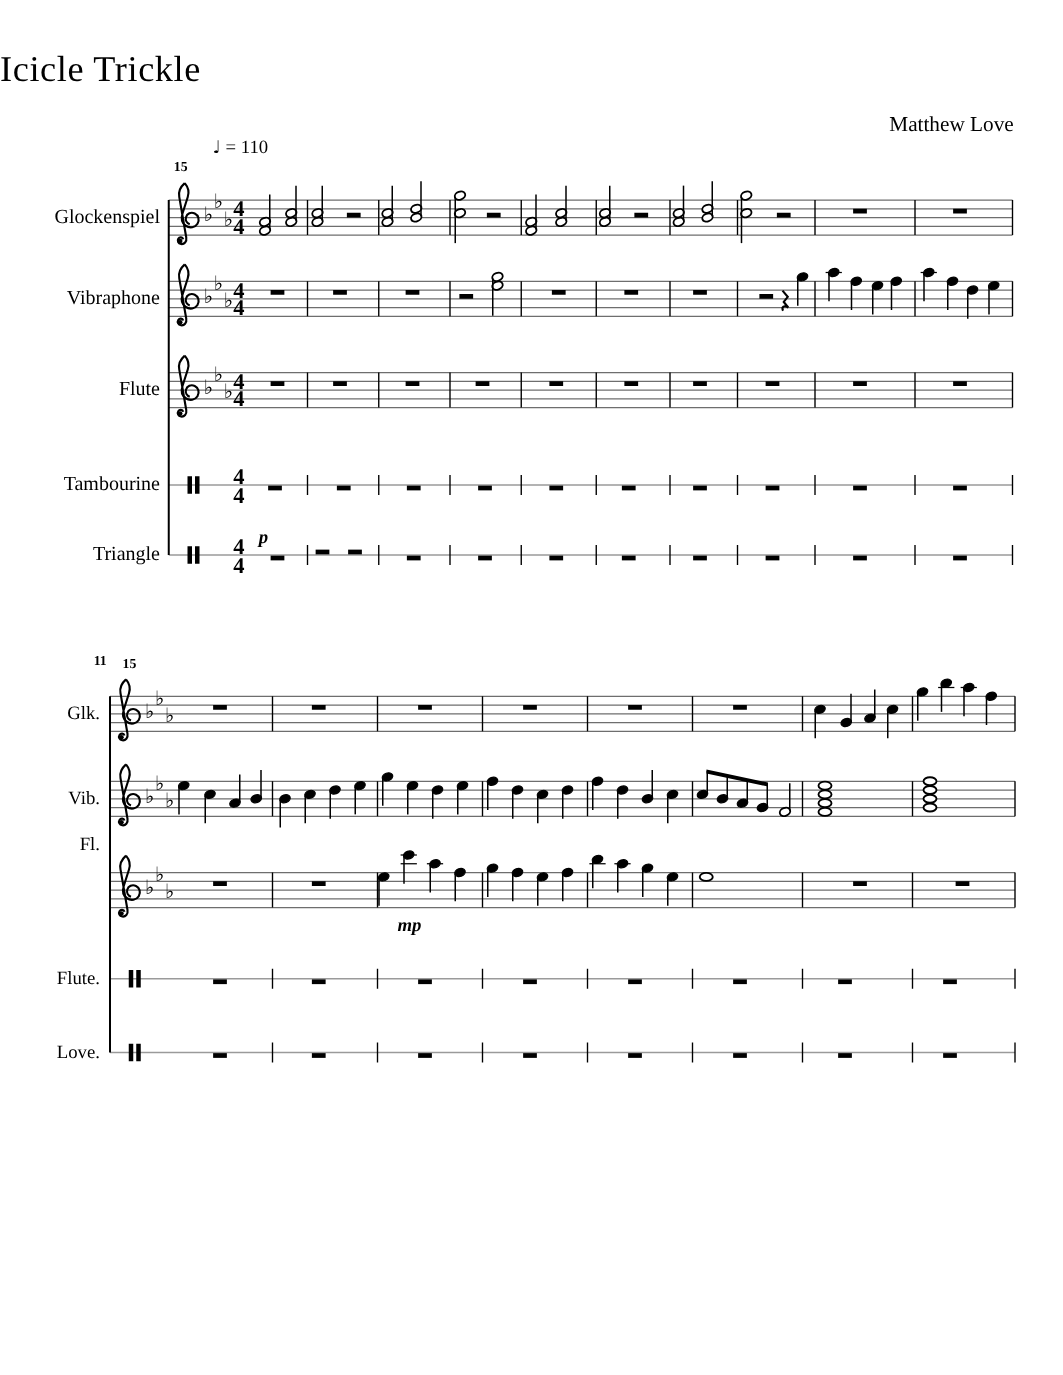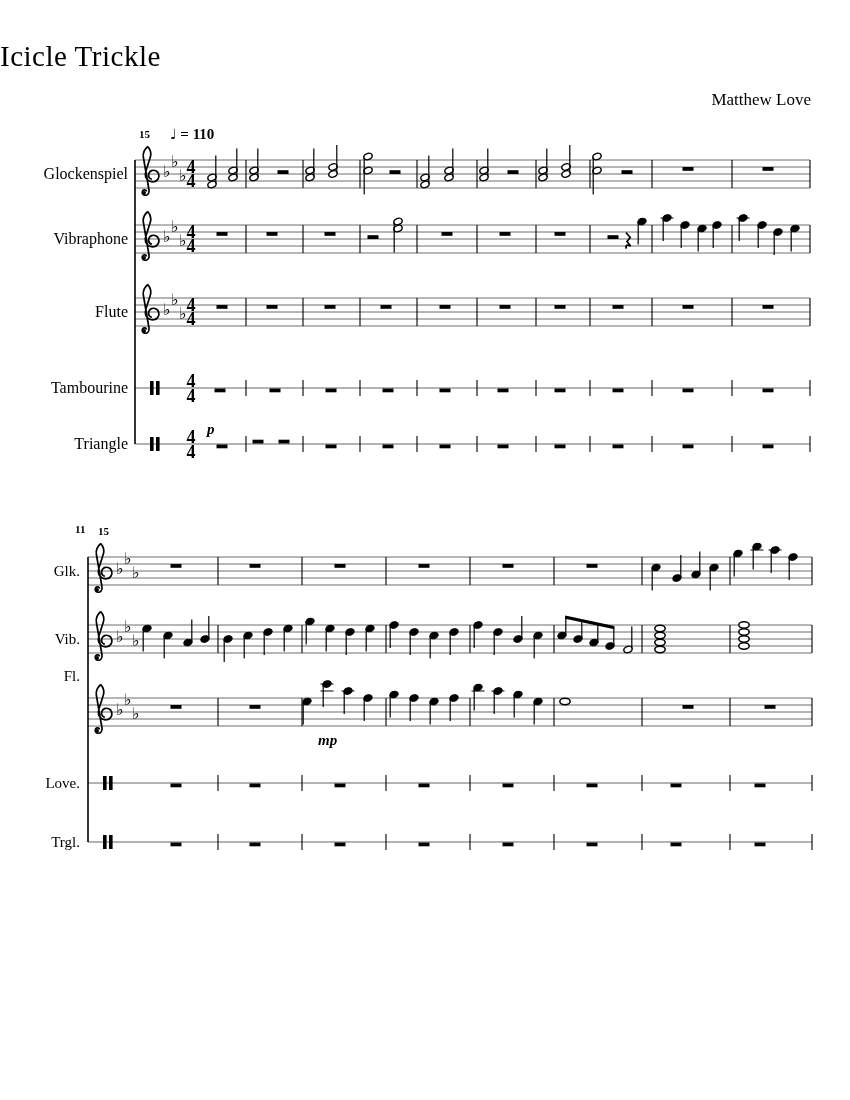--- a/index.html
+++ b/index.html
@@ -2,21 +2,21 @@
 <html><head>
 <meta charset="utf-8">
 <style>
   html,body{margin:0;padding:0;background:#fff;}
   #page{position:relative;width:850px;height:1100px;background:#ffffff;overflow:hidden;
         font-family:"Liberation Serif",serif;color:#000;}
   #score-svg{position:absolute;left:0;top:0;}
   .title{position:absolute;left:0;top:40px;width:850px;text-align:left;
          font-size:29px;letter-spacing:0.5px;}
   .composer{position:absolute;right:39px;top:90px;font-size:17px;text-align:center;}
-  .tempo{position:absolute;left:170px;top:126px;font-size:15px;font-weight:bold;}
+  .tempo{position:absolute;left:170px;top:110px;font-size:15px;font-weight:normal;}
   .tempo .glyph{font-family:"DejaVu Sans",sans-serif;font-size:14px;}
   .mnum{position:absolute;font-size:11px;font-weight:bold;}
   .mnum.bold{font-weight:bold;}
   .stafflabel{position:absolute;font-size:16px;white-space:nowrap;margin-left:33px;}
   .stafflabel.small{font-size:15px;}
   .lbl-right-top{right:722px;}
   .lbl-right-bot{right:770px;text-align:center;}
 </style>
 </head>
 <body>
@@ -462,15 +462,15 @@
 
   <div class="stafflabel lbl-right-top" style="top:165px;">Glockenspiel</div>
   <div class="stafflabel lbl-right-top" style="top:230px;">Vibraphone</div>
   <div class="stafflabel lbl-right-top" style="top:303px;">Flute</div>
   <div class="stafflabel lbl-right-top" style="top:379px;">Tambourine</div>
   <div class="stafflabel lbl-right-top" style="top:435px;">Triangle</div>
 
   <div class="stafflabel small lbl-right-bot" style="top:563px;">Glk.</div>
   <div class="stafflabel small lbl-right-bot" style="top:631px;">Vib.</div>
   <div class="stafflabel small lbl-right-bot" style="top:668px;">Fl.</div>
-  <div class="stafflabel small lbl-right-bot" style="top:775px;">Love.</div>
-  <div class="stafflabel small lbl-right-bot" style="top:834px;">Trgl.</div>
+  <div class="stafflabel small lbl-right-bot" style="top:775px;">Flute.</div>
+  <div class="stafflabel small lbl-right-bot" style="top:834px;">Love.</div>
 </div>
 
 </body></html>

